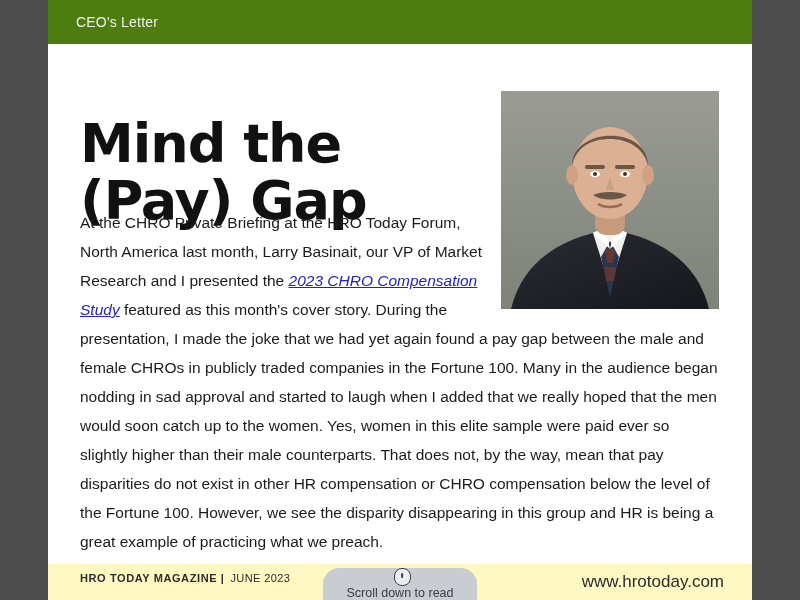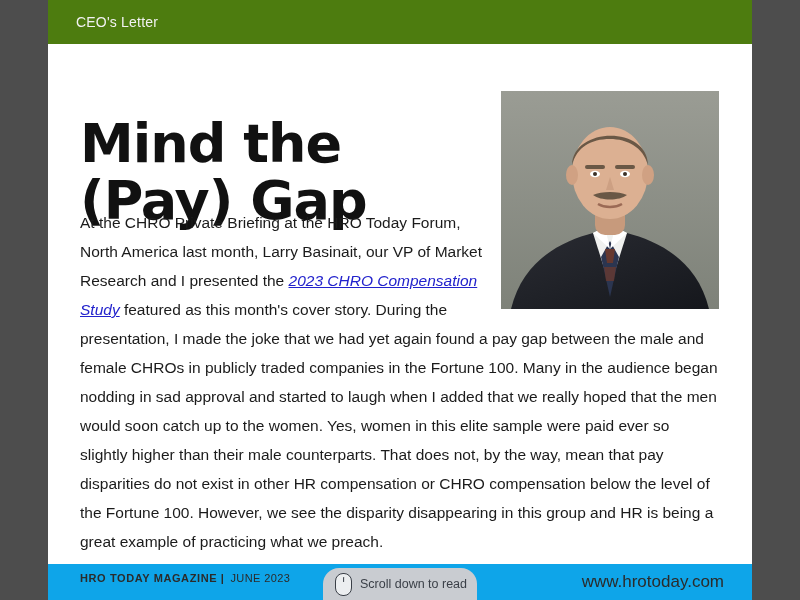--- a/index.html
+++ b/index.html
@@ -109,21 +109,21 @@
     text-decoration: underline;
     font-style: italic;
   }
 
   .footer {
     position: absolute;
     left: 48px;
     bottom: 0;
     width: 704px;
     height: 36px;
-    background: #0ea5e9;
+    background: #fef9c3;
     border-top: 0px;
   }
 
   .footer-left {
     position: absolute;
     left: 32px;
     top: 8px;
     font-size: 11px;
     letter-spacing: 0.6px;
     color: #2b2b2b;
@@ -152,20 +152,21 @@
     bottom: 0px;
     width: 154px;
     height: 32px;
     background: #c9ccd1;
     border-radius: 16px 16px 0 0;
     display: flex;
     align-items: center;
     color: #3a3f47;
     font-size: 12.5px;
     font-family: "Liberation Sans", sans-serif;
+    flex-direction: column;
   }
 
   .scroll-pill .mouse-icon {
     margin-left: 12px;
     margin-right: 8px;
     width: 15px;
     height: 21px;
     border: 1.6px solid #3a3f47;
     border-radius: 8px;
     position: relative;

